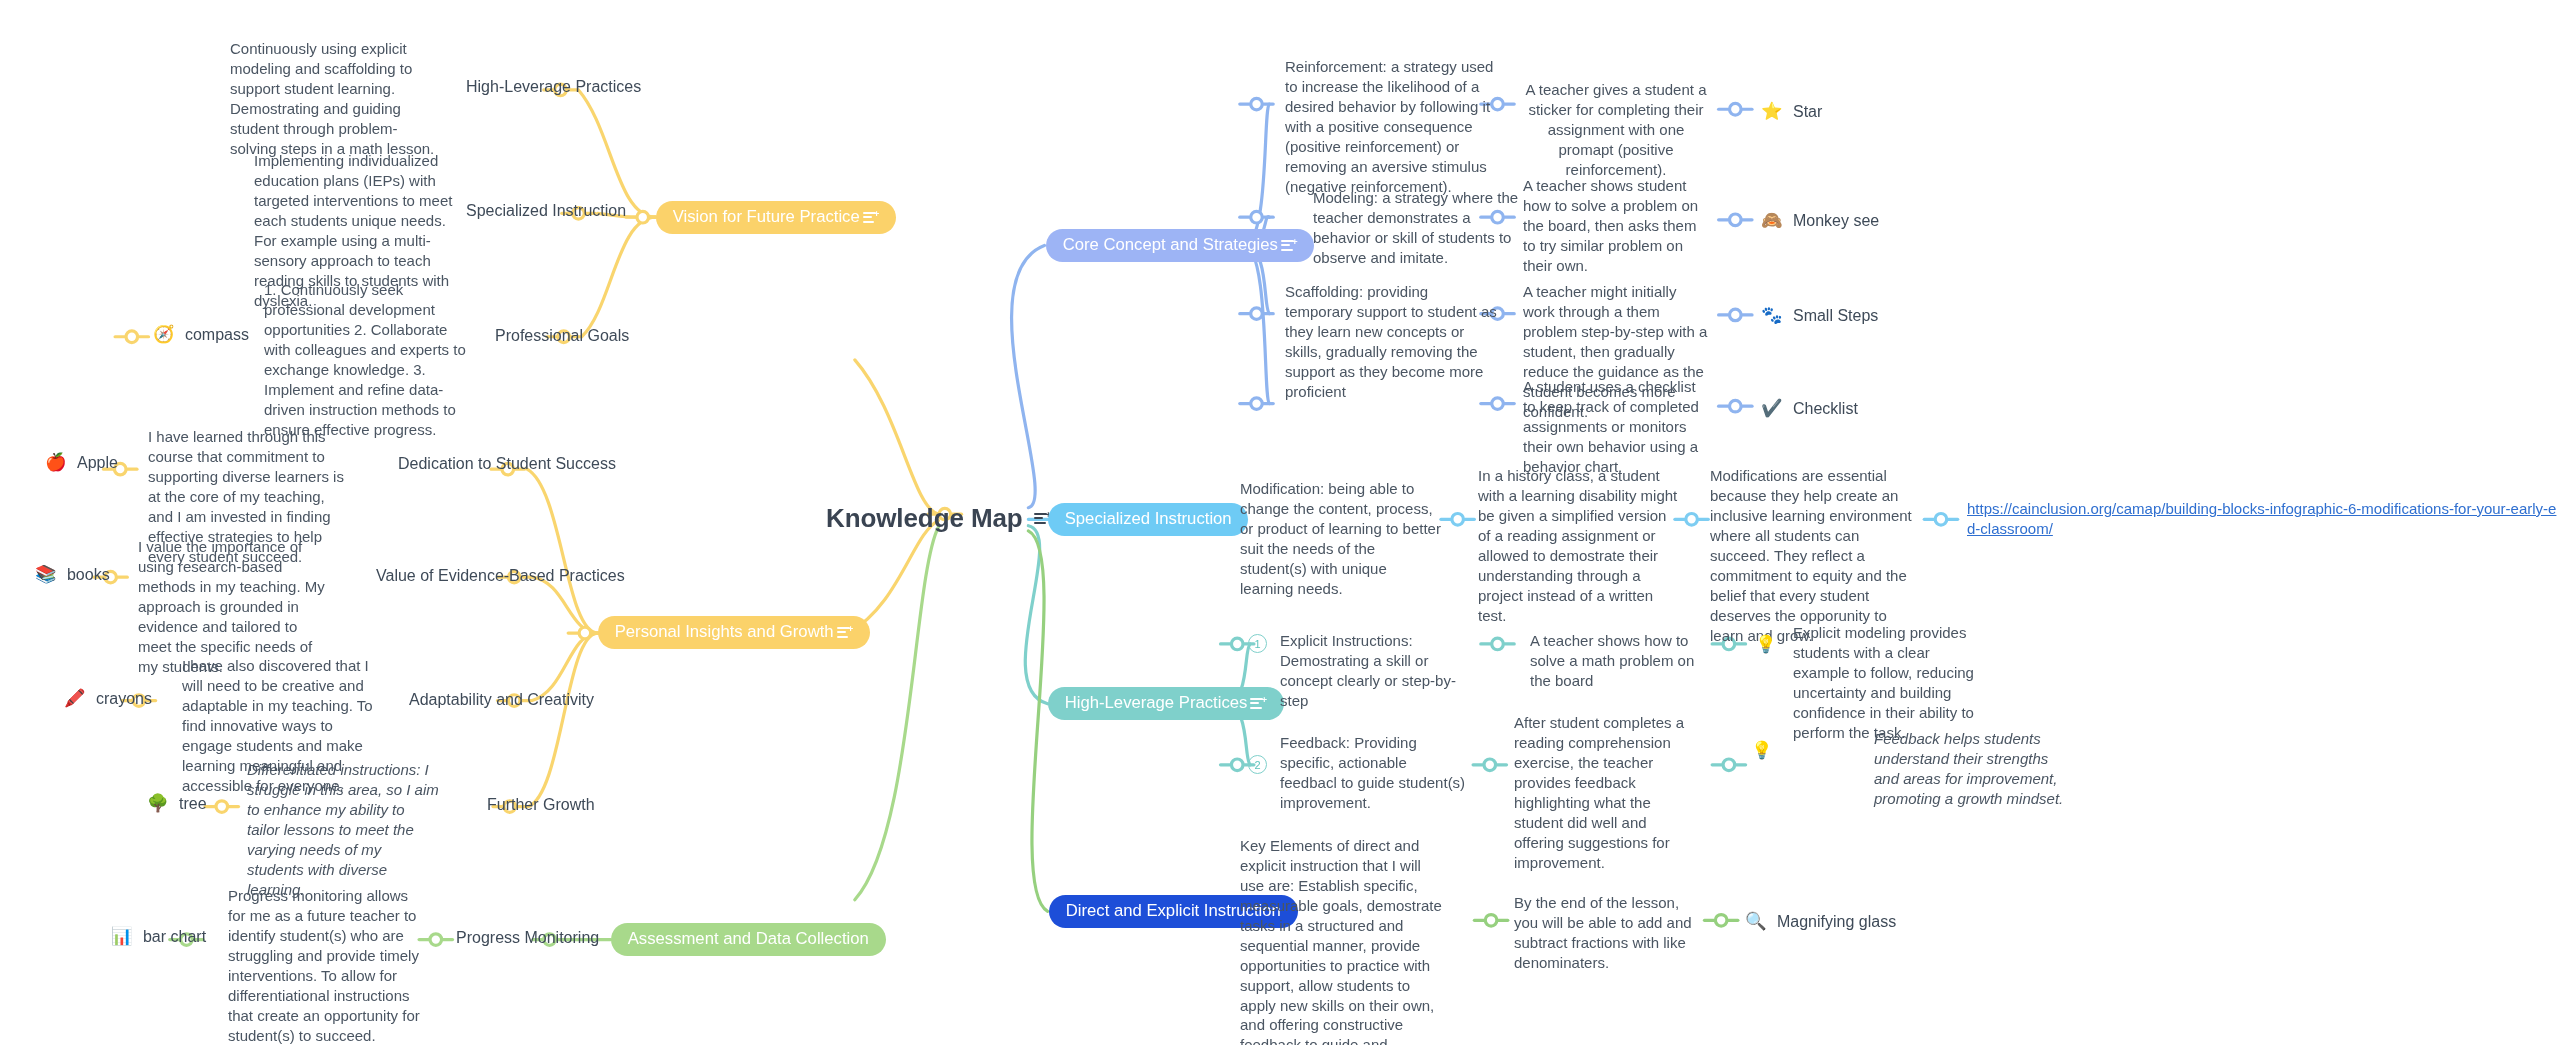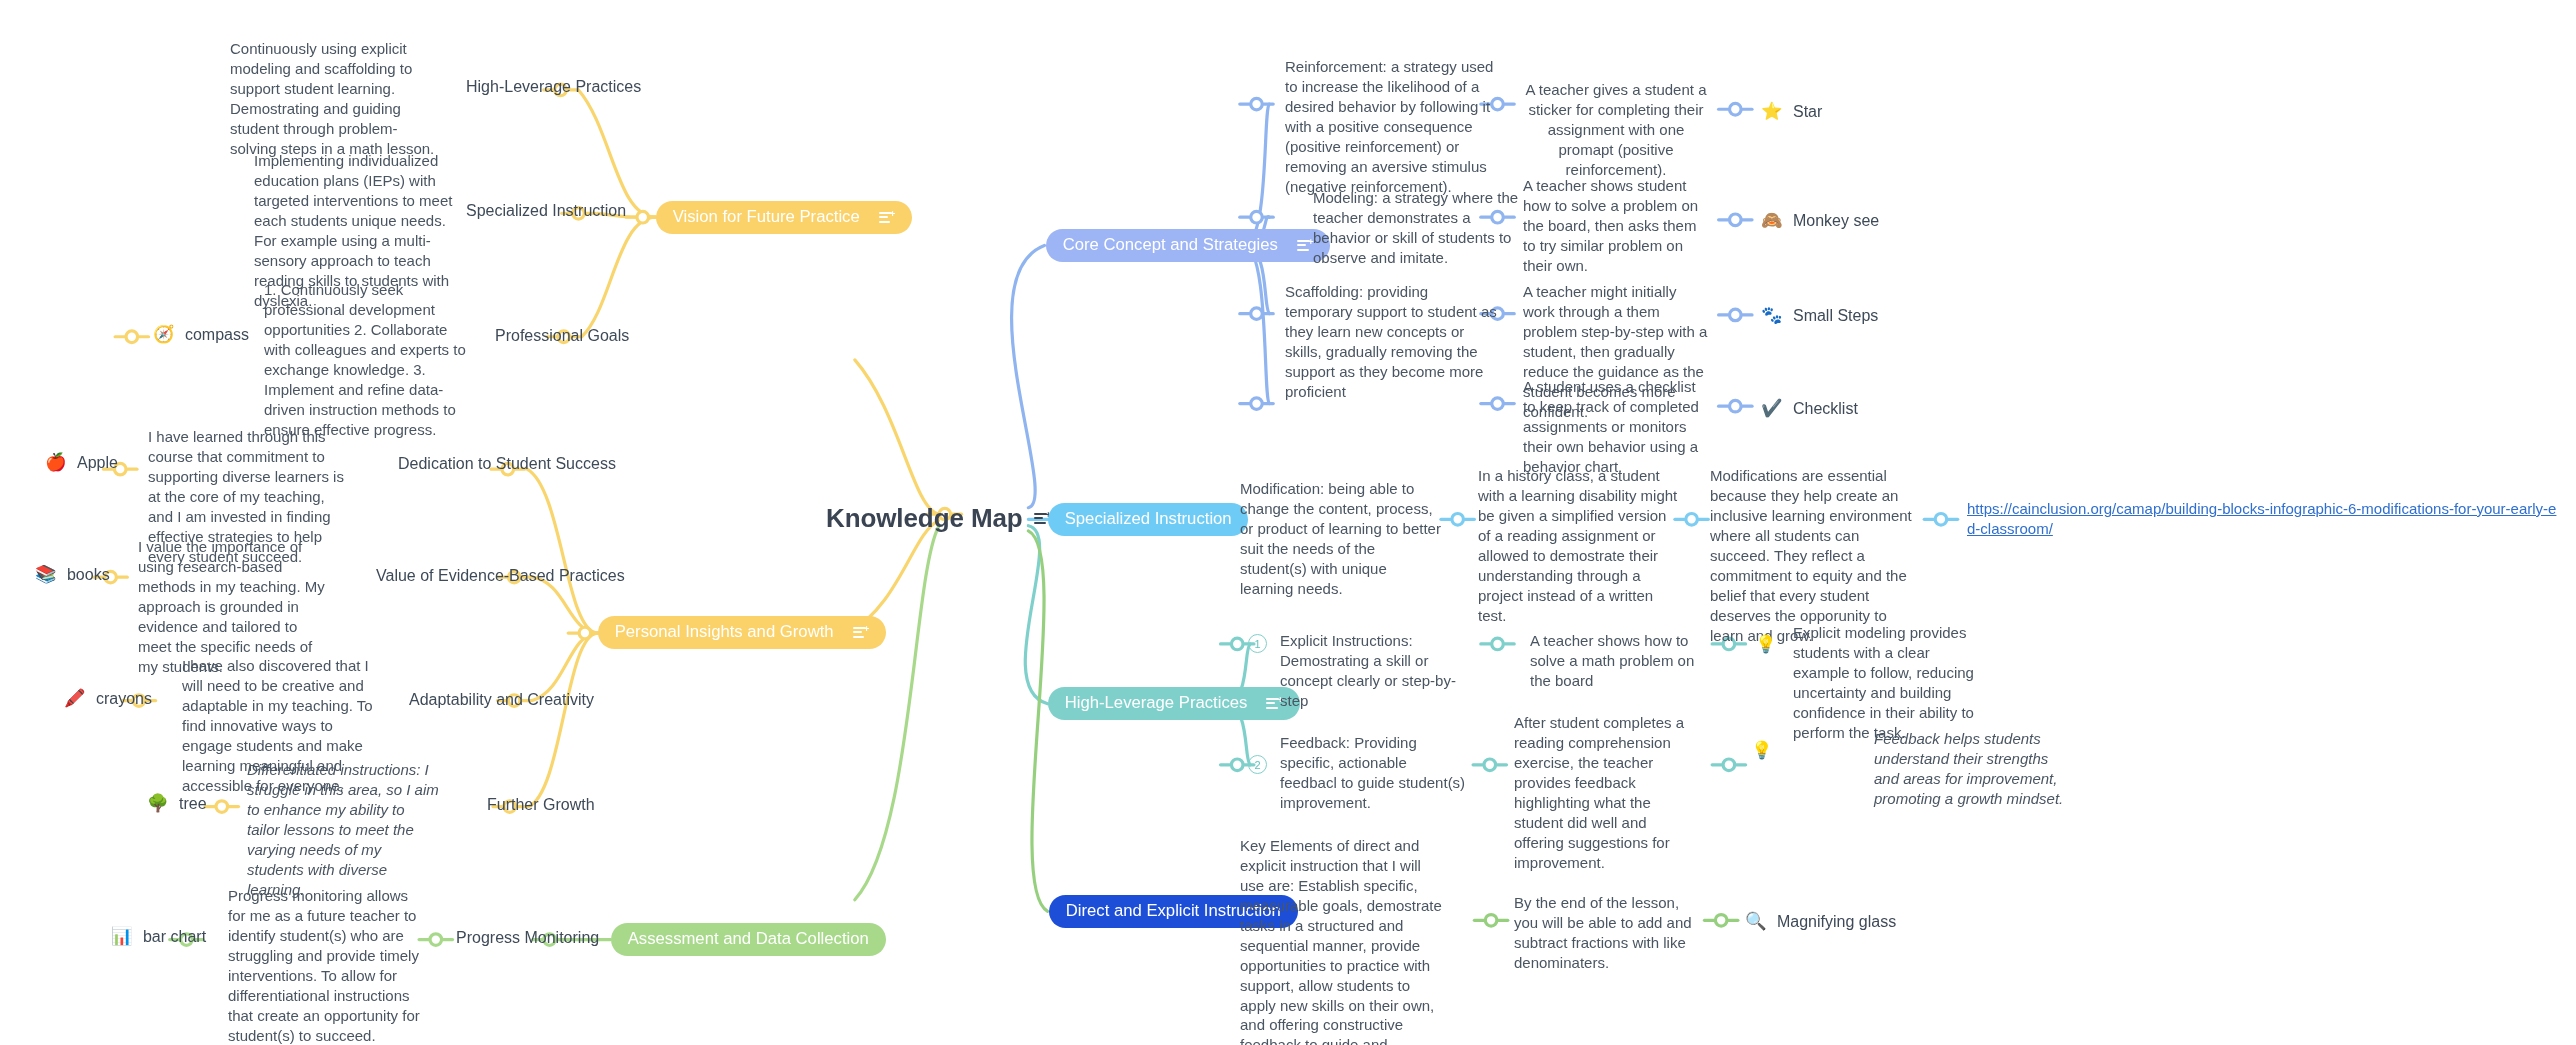--- a/index.html
+++ b/index.html
@@ -14,21 +14,21 @@
 
   
   .center-title{
     position:absolute; display:flex; align-items:center; gap:11.6px;
     font-size:26px; font-weight:700; color:#3a4452; letter-spacing:-0.1px;
     white-space:nowrap;
   }
 
   
   .pill{
-    position:absolute; display:flex; align-items:center; gap:19px;
+    position:absolute; display:flex; align-items:center; gap:3px;
     border-radius:16.7px; padding:6.4px 16.7px; color:#ffffff;
     font-size:16.7px; font-weight:400; white-space:nowrap; line-height:1.1;
     height:33px;
   }
   .pill .pill-label{ color:#ffffff; }
 
   
   .topic{
     position:absolute; font-size:16px; color:#3e4a58; white-space:nowrap; line-height:1.25;
   }

